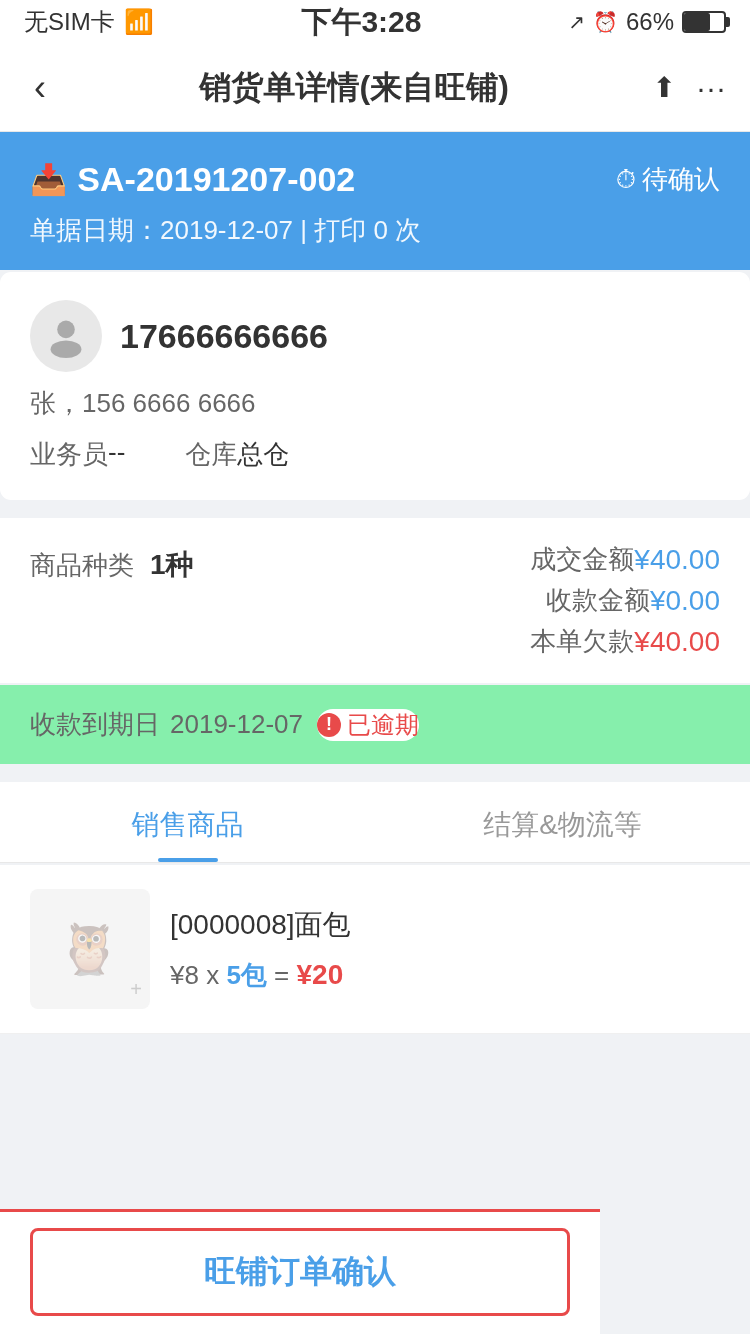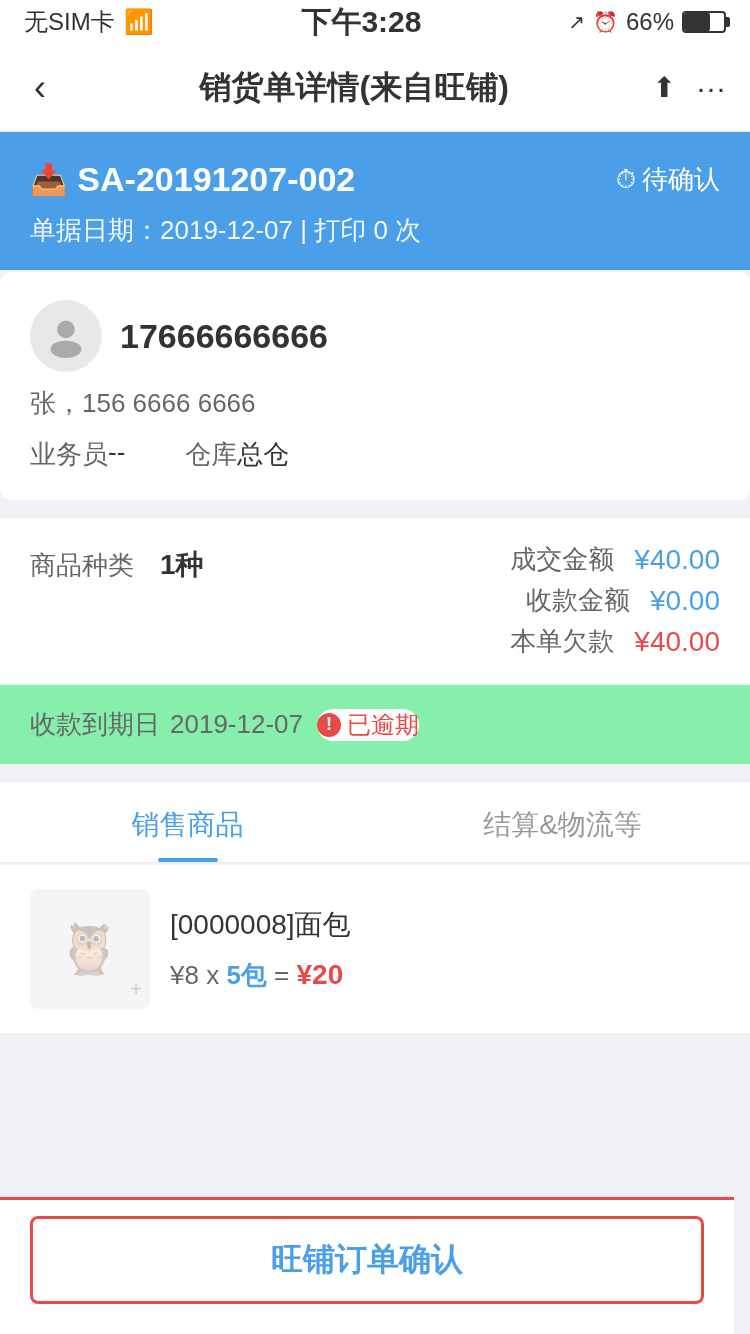--- a/index.html
+++ b/index.html
@@ -153,36 +153,35 @@
       background: #fff;
       padding: 24px 30px;
       margin-top: 18px;
       display: flex;
       justify-content: space-between;
       align-items: flex-start;
     }
     .summary-left {
       display: flex;
       align-items: center;
-      gap: 26px;
+      gap: 16px;
       font-size: 26px;
       color: #666;
       padding-top: 4px;
     }
     .summary-label { }
     .summary-value { color: #333; font-size: 28px; font-weight: bold; }
     .summary-right {
       display: flex;
       flex-direction: column;
       align-items: flex-end;
       gap: 6px;
     }
     .amount-row {
       display: flex;
-      gap: 20px;
       align-items: center;
       font-size: 26px;
       margin-left: 39px;
     }
     .amount-label { color: #666; }
     .amount-value-blue { color: #4a9fe8; font-size: 28px; }
     .amount-value-red { color: #e84a4a; font-size: 28px; }
 
     
     .due-date-card {
@@ -295,23 +294,23 @@
     
     .content-filler {
       background: #f0f2f5;
       height: 200px;
     }
 
     
     .bottom-action {
       position: fixed;
       bottom: 0;
-      width: 734px;
-      background: #fff;
-      padding: 16px 30px 30px;
+      width: 600px;
+      background: #fff;
+      padding: 16px 30px 18px;
       border-top: 3px solid #e84a4a;
     }
     .confirm-btn {
       width: 100%;
       height: 88px;
       border: 3px solid #e84a4a;
       background: #fff;
       color: #4a9fe8;
       font-size: 32px;
       font-weight: 600;

